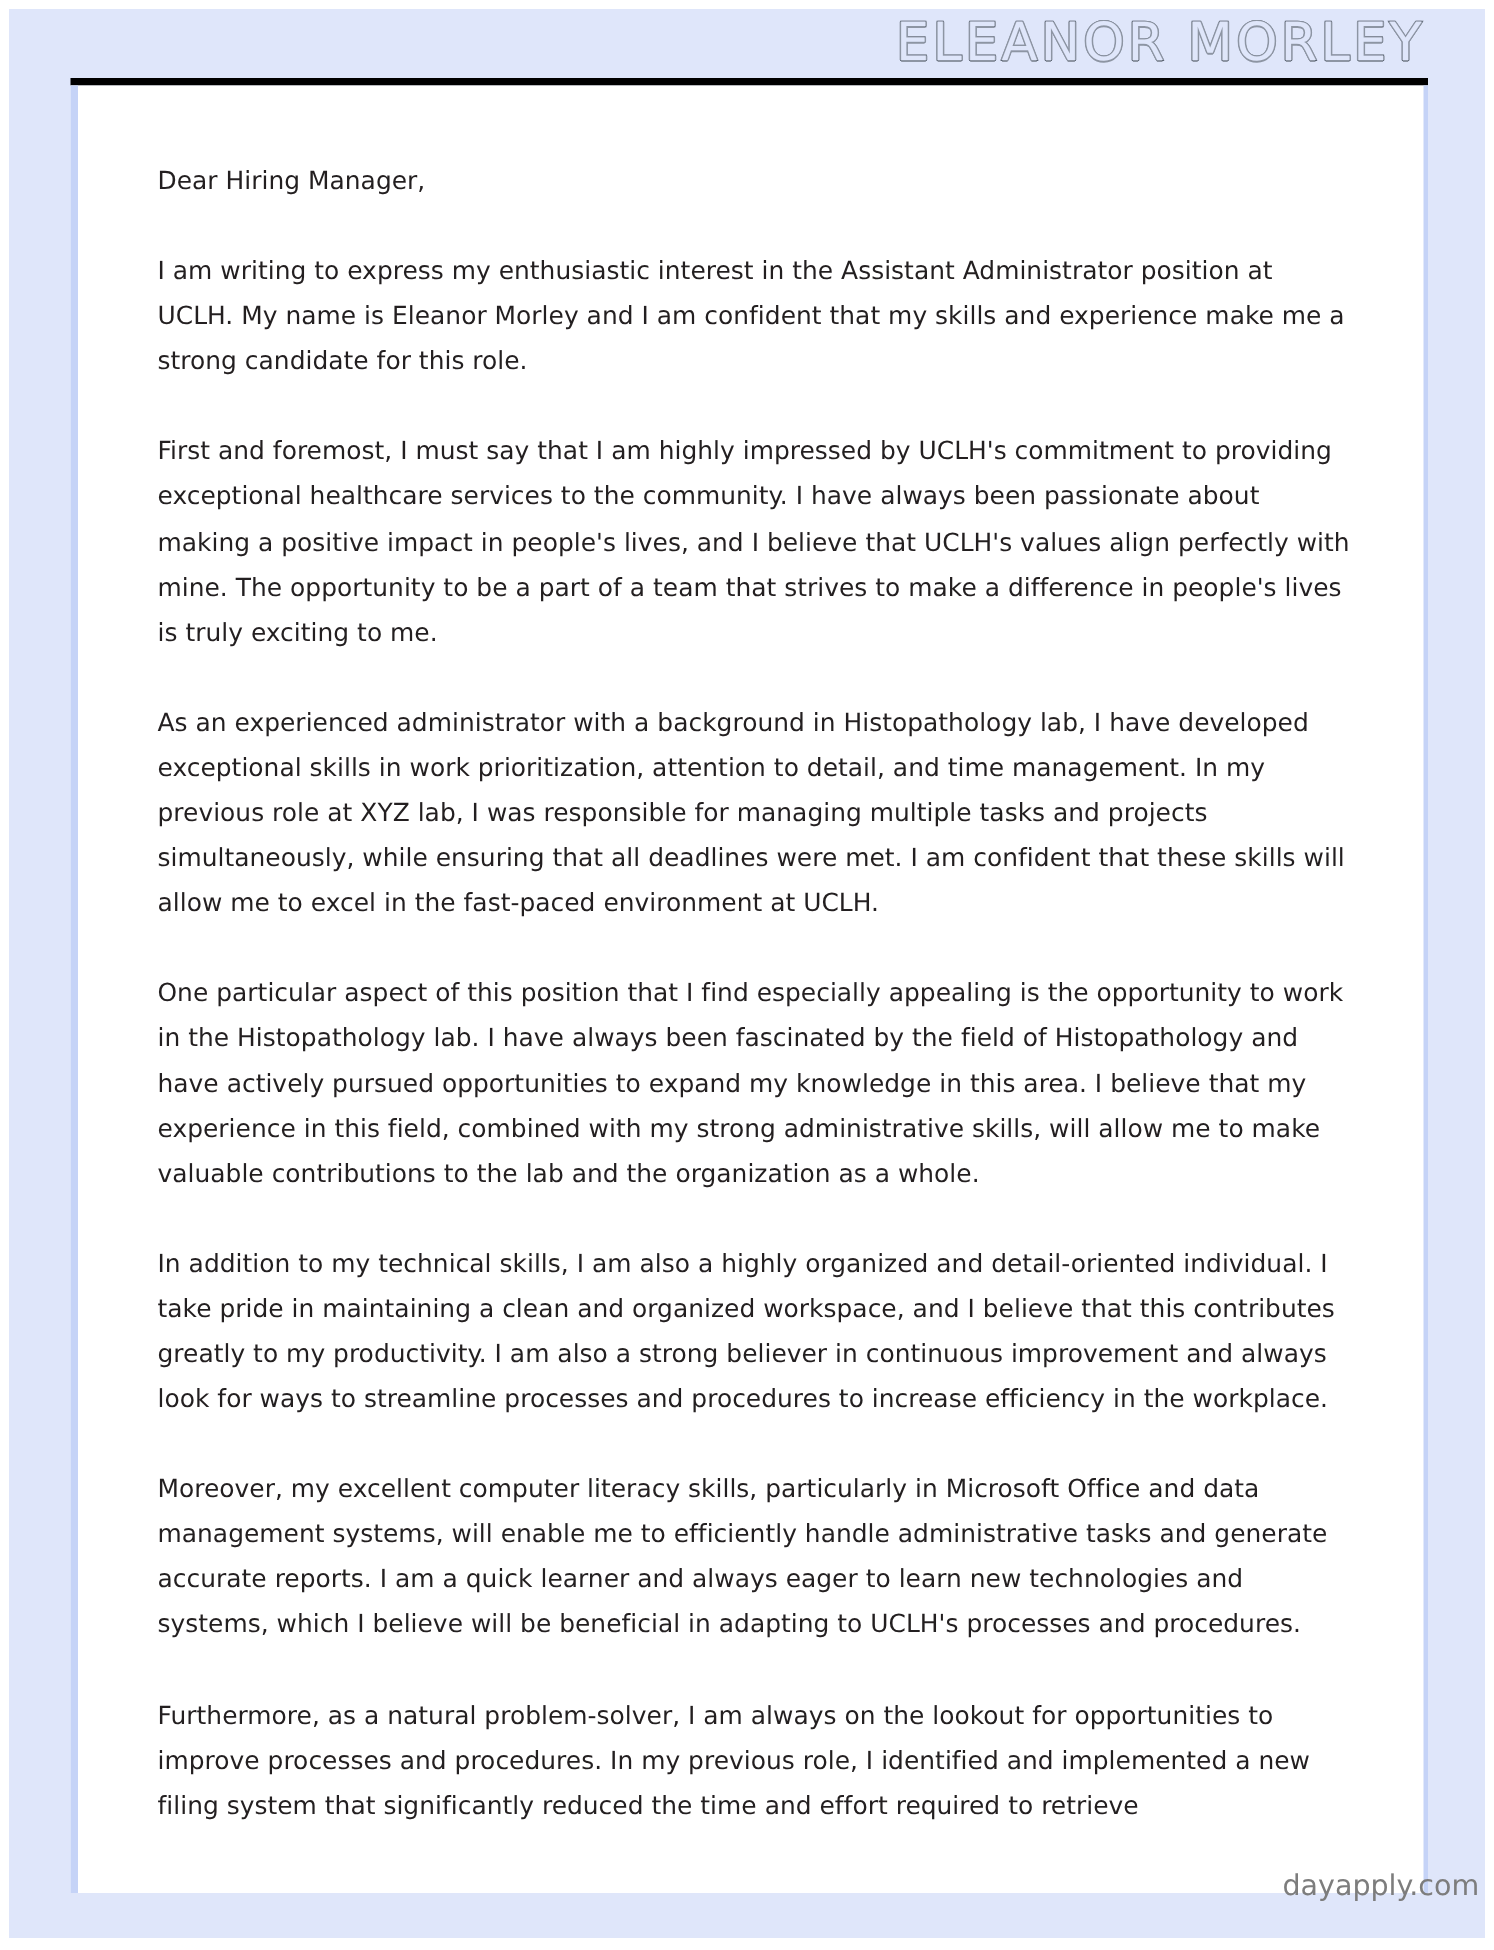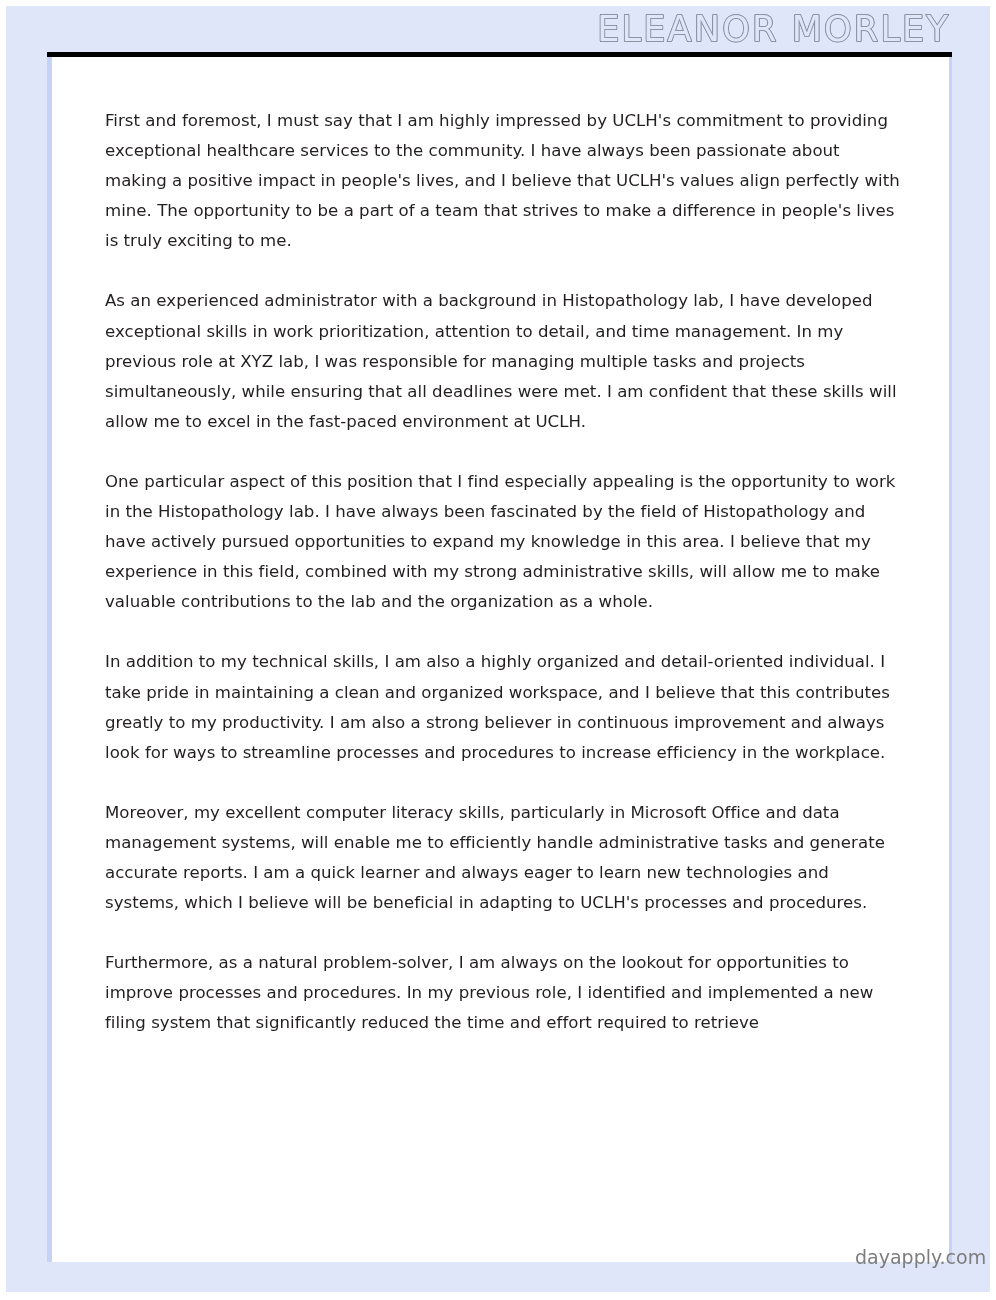--- a/index.html
+++ b/index.html
@@ -123,20 +123,22 @@
 
     <div id="header-band">
       <div id="candidate-name">ELEANOR MORLEY</div>
     </div>
 
     <div id="header-rule"></div>
 
     <div id="page-sheet"></div>
 
     <div id="letter-body">
+      <p>Dear Hiring Manager,</p>
+      <p>I am writing to express my enthusiastic interest in the Assistant Administrator position at UCLH. My name is Eleanor Morley and I am confident that my skills and experience make me a strong candidate for this role.</p>
       <p>First and foremost, I must say that I am highly impressed by UCLH's commitment to providing exceptional healthcare services to the community. I have always been passionate about making a positive impact in people's lives, and I believe that UCLH's values align perfectly with mine. The opportunity to be a part of a team that strives to make a difference in people's lives is truly exciting to me.</p>
       <p>As an experienced administrator with a background in Histopathology lab, I have developed exceptional skills in work prioritization, attention to detail, and time management. In my previous role at XYZ lab, I was responsible for managing multiple tasks and projects simultaneously, while ensuring that all deadlines were met. I am confident that these skills will allow me to excel in the fast-paced environment at UCLH.</p>
       <p>One particular aspect of this position that I find especially appealing is the opportunity to work in the Histopathology lab. I have always been fascinated by the field of Histopathology and have actively pursued opportunities to expand my knowledge in this area. I believe that my experience in this field, combined with my strong administrative skills, will allow me to make valuable contributions to the lab and the organization as a whole.</p>
       <p>In addition to my technical skills, I am also a highly organized and detail-oriented individual. I take pride in maintaining a clean and organized workspace, and I believe that this contributes greatly to my productivity. I am also a strong believer in continuous improvement and always look for ways to streamline processes and procedures to increase efficiency in the workplace.</p>
       <p>Moreover, my excellent computer literacy skills, particularly in Microsoft Office and data management systems, will enable me to efficiently handle administrative tasks and generate accurate reports. I am a quick learner and always eager to learn new technologies and systems, which I believe will be beneficial in adapting to UCLH's processes and procedures.</p>
       <p>Furthermore, as a natural problem-solver, I am always on the lookout for opportunities to improve processes and procedures. In my previous role, I identified and implemented a new filing system that significantly reduced the time and effort required to retrieve</p>
     </div>
 
     <div id="watermark">dayapply.com</div>
 

